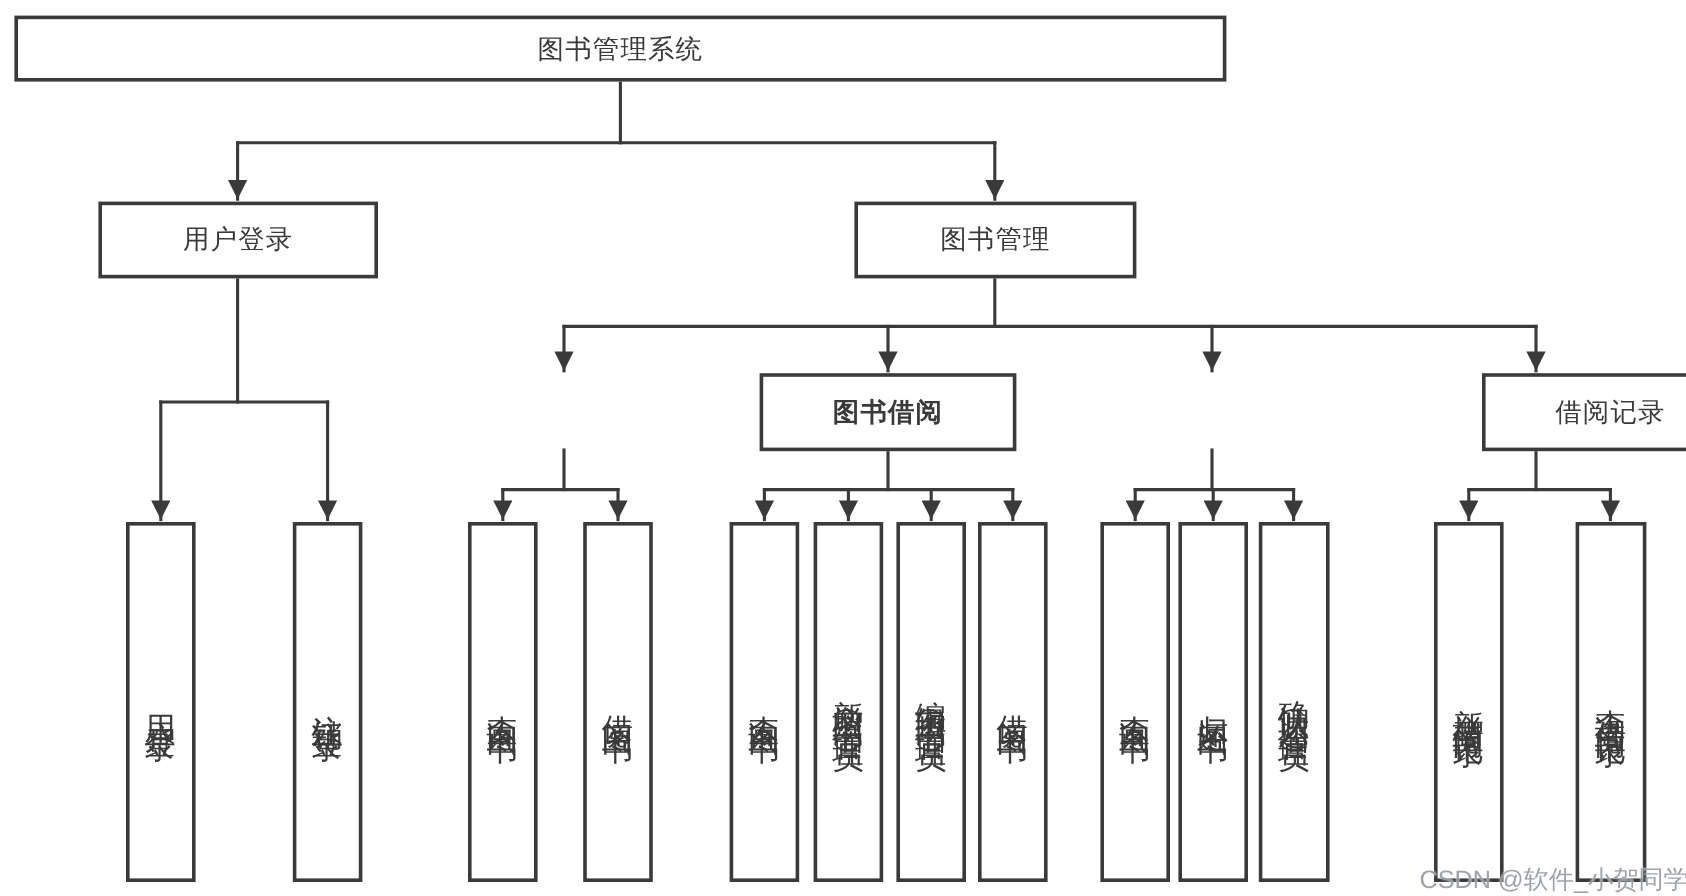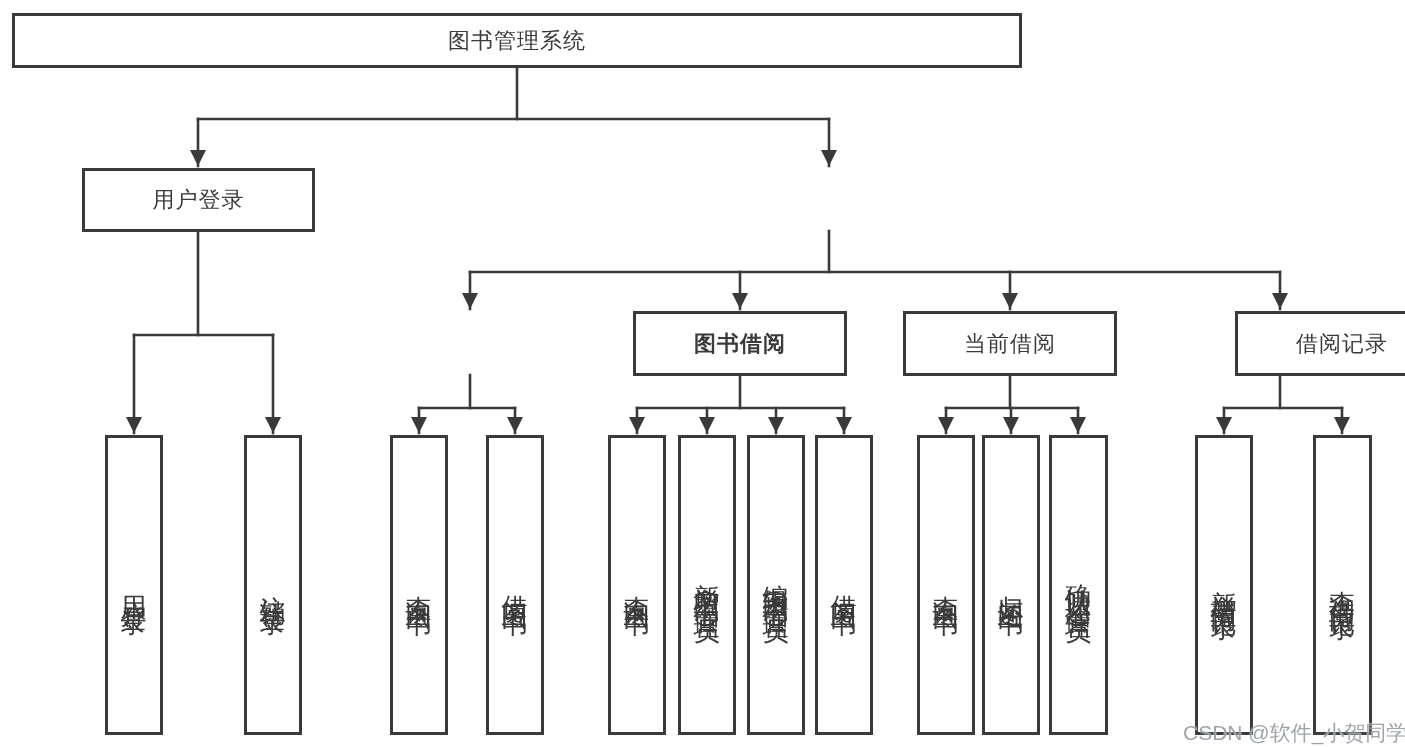--- a/index.html
+++ b/index.html
@@ -98,23 +98,23 @@
       <path d="M1280,375 V408"></path>
       <path d="M1224,408 H1342"></path>
       <path d="M1224,408 V433" marker-end="url(#arrow)"></path>
       <path d="M1342,408 V433" marker-end="url(#arrow)"></path>
     </g>
   </svg>
 
   <div class="box h" style="left:12px; top:13px; width:1010px; height:55px;">图书管理系统</div>
 
   <div class="box h" style="left:82px; top:168px; width:233px; height:64px;">用户登录</div>
+  <div class="box h" style="left:712px; top:168px; width:235px; height:64px;">图书管理</div>
 
   <div class="box h" style="left:633px; top:311px; width:214px; height:65px;font-weight:bold;">图书借阅</div>
-  <div class="box h" style="left:903px; top:311px; width:214px; height:65px;">当前借阅</div>
   <div class="box h" style="left:1235px; top:311px; width:214px; height:65px;">借阅记录</div>
 
   <div class="box" style="left:105px; top:435px; width:58px; height:300px;">
     <span class="vtext">用户登录</span>
   </div>
   <div class="box" style="left:244px; top:435px; width:58px; height:300px;">
     <span class="vtext">注销登录</span>
   </div>
 
   <div class="box" style="left:390px; top:435px; width:58px; height:300px;">

